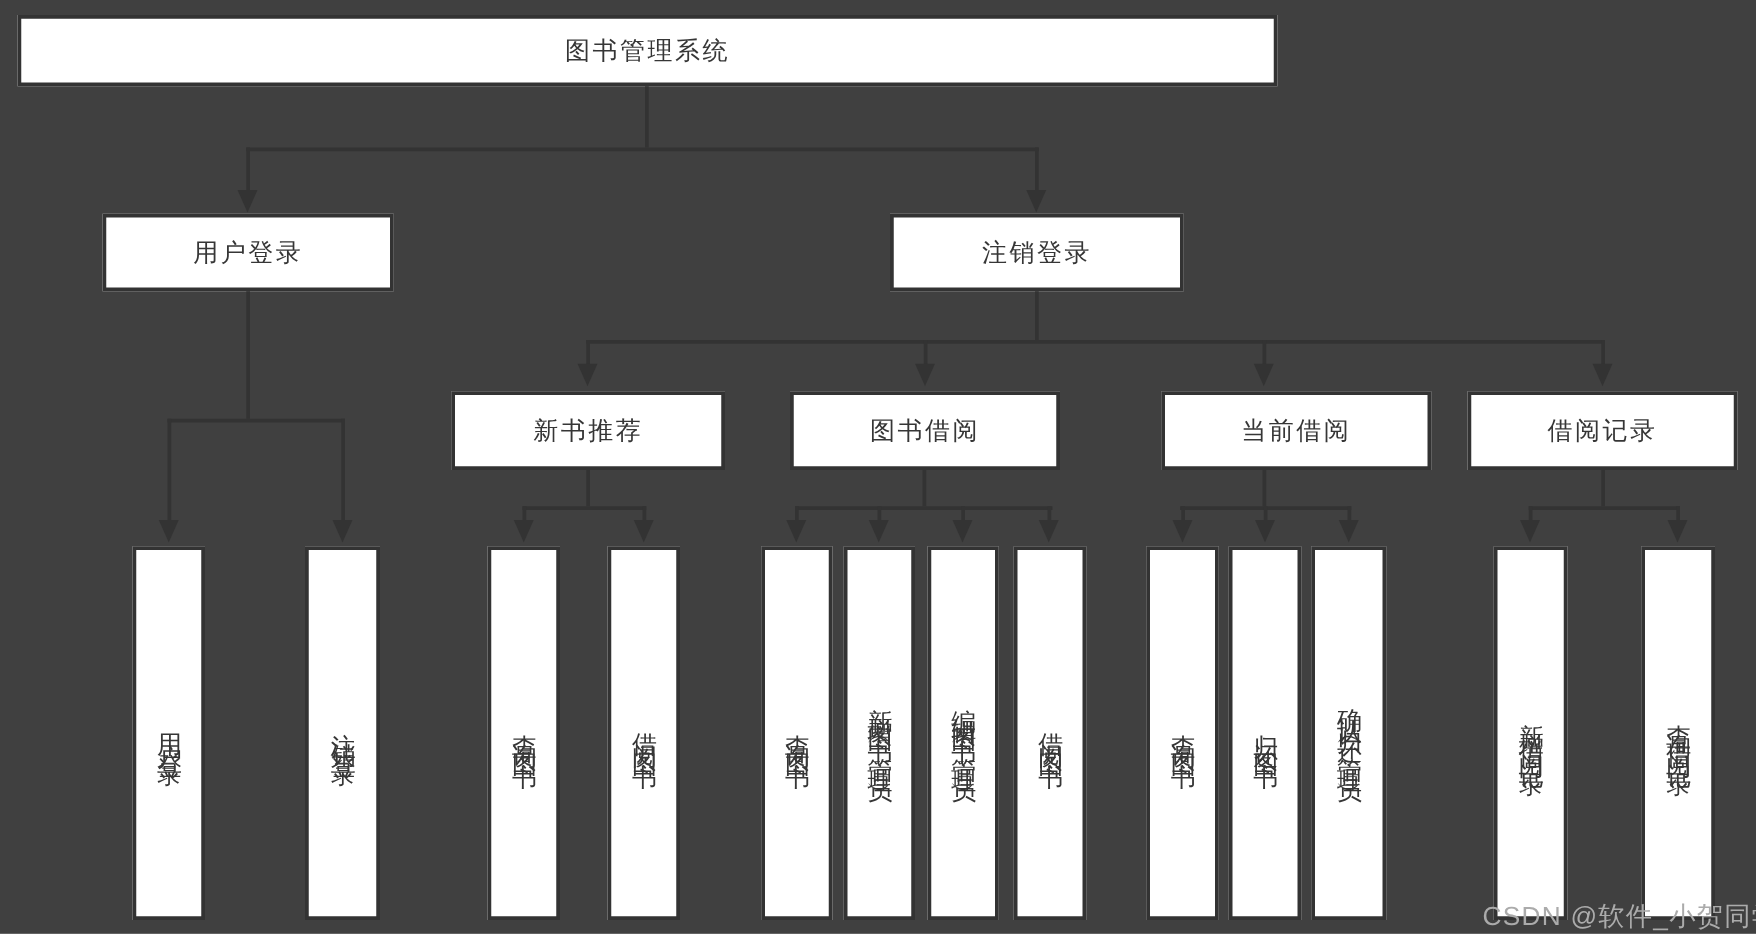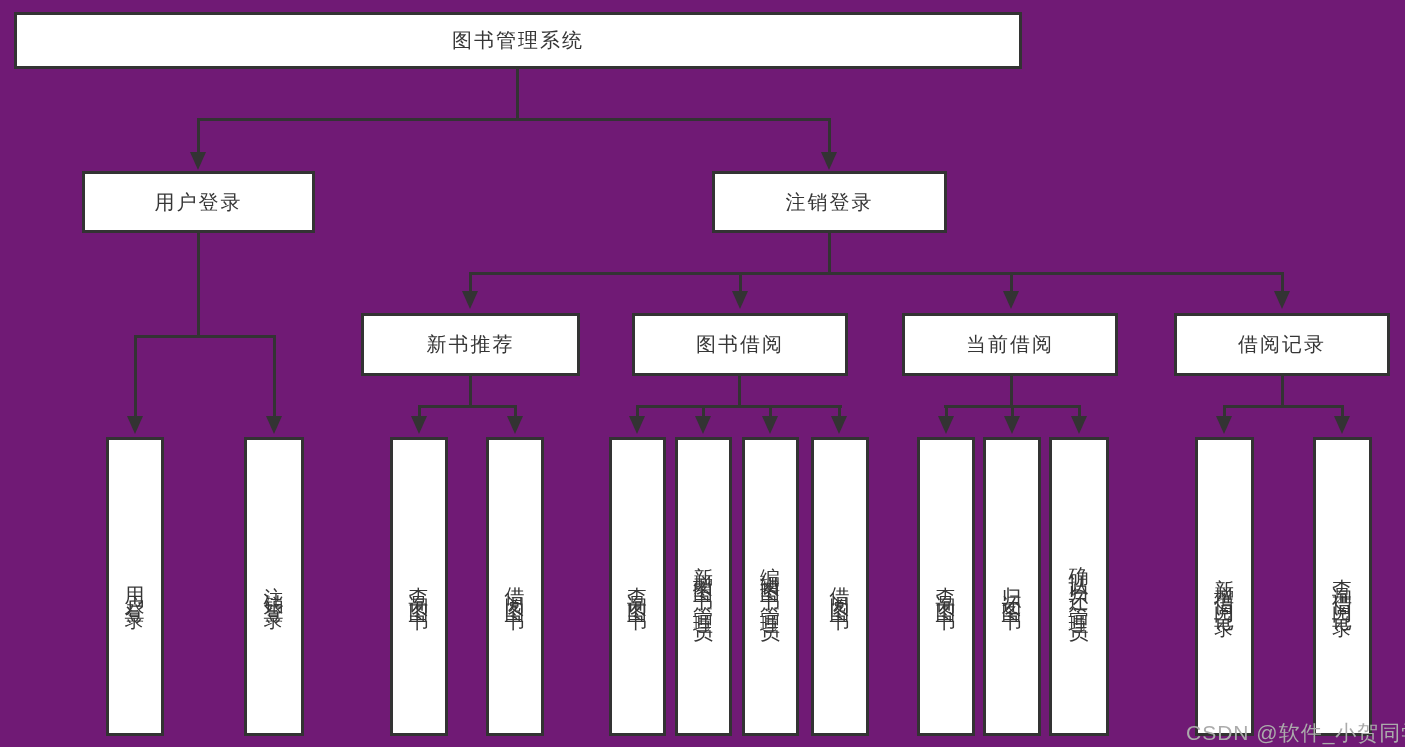--- a/index.html
+++ b/index.html
@@ -1,21 +1,21 @@
 <!DOCTYPE html>
 <html><head>
 <meta charset="utf-8">
 <style>
   html, body { margin: 0; padding: 0; }
   body { background: #ffffff; font-family: "Liberation Sans", "DejaVu Sans", sans-serif; }
   .canvas {
     position: relative;
     width: 1405px;
     height: 747px;
-    background: #701a75;
+    background: #404040;
     overflow: hidden;
   }
   .node {
     position: absolute;
     box-sizing: border-box;
     background: #ffffff;
     border: 3px solid #333333;
     display: flex;
     align-items: center;
     justify-content: center;
@@ -91,21 +91,21 @@
   <div class="arrow" style="left:462px; top:291px;"></div>
   <div class="vline" style="left:739px; top:272px; height:20px;"></div>
   <div class="arrow" style="left:732px; top:291px;"></div>
   <div class="vline" style="left:1010px; top:272px; height:20px;"></div>
   <div class="arrow" style="left:1003px; top:291px;"></div>
   <div class="vline" style="left:1281px; top:272px; height:20px;"></div>
   <div class="arrow" style="left:1274px; top:291px;"></div>
 
   <div class="node" style="left:361px; top:313px; width:219px; height:63px;">新书推荐</div>
   <div class="node" style="left:632px; top:313px; width:216px; height:63px;">图书借阅</div>
-  <div class="node" style="left:902px; top:313px; width:216px; height:63px;">当前借阅</div>
+  <div class="node" style="left:929px; top:313px; width:216px; height:63px;">当前借阅</div>
   <div class="node" style="left:1174px; top:313px; width:216px; height:63px;">借阅记录</div>
 
   <div class="vline" style="left:469px; top:376px; height:29px;"></div>
   <div class="hline" style="left:418px; top:405px; width:99px;"></div>
   <div class="vline" style="left:418px; top:405px; height:12px;"></div>
   <div class="arrow" style="left:411px; top:416px;"></div>
   <div class="vline" style="left:514px; top:405px; height:12px;"></div>
   <div class="arrow" style="left:507px; top:416px;"></div>
 
   <div class="node vnode" style="left:390px; top:437px; width:58px; height:299px;">查询图书</div>

